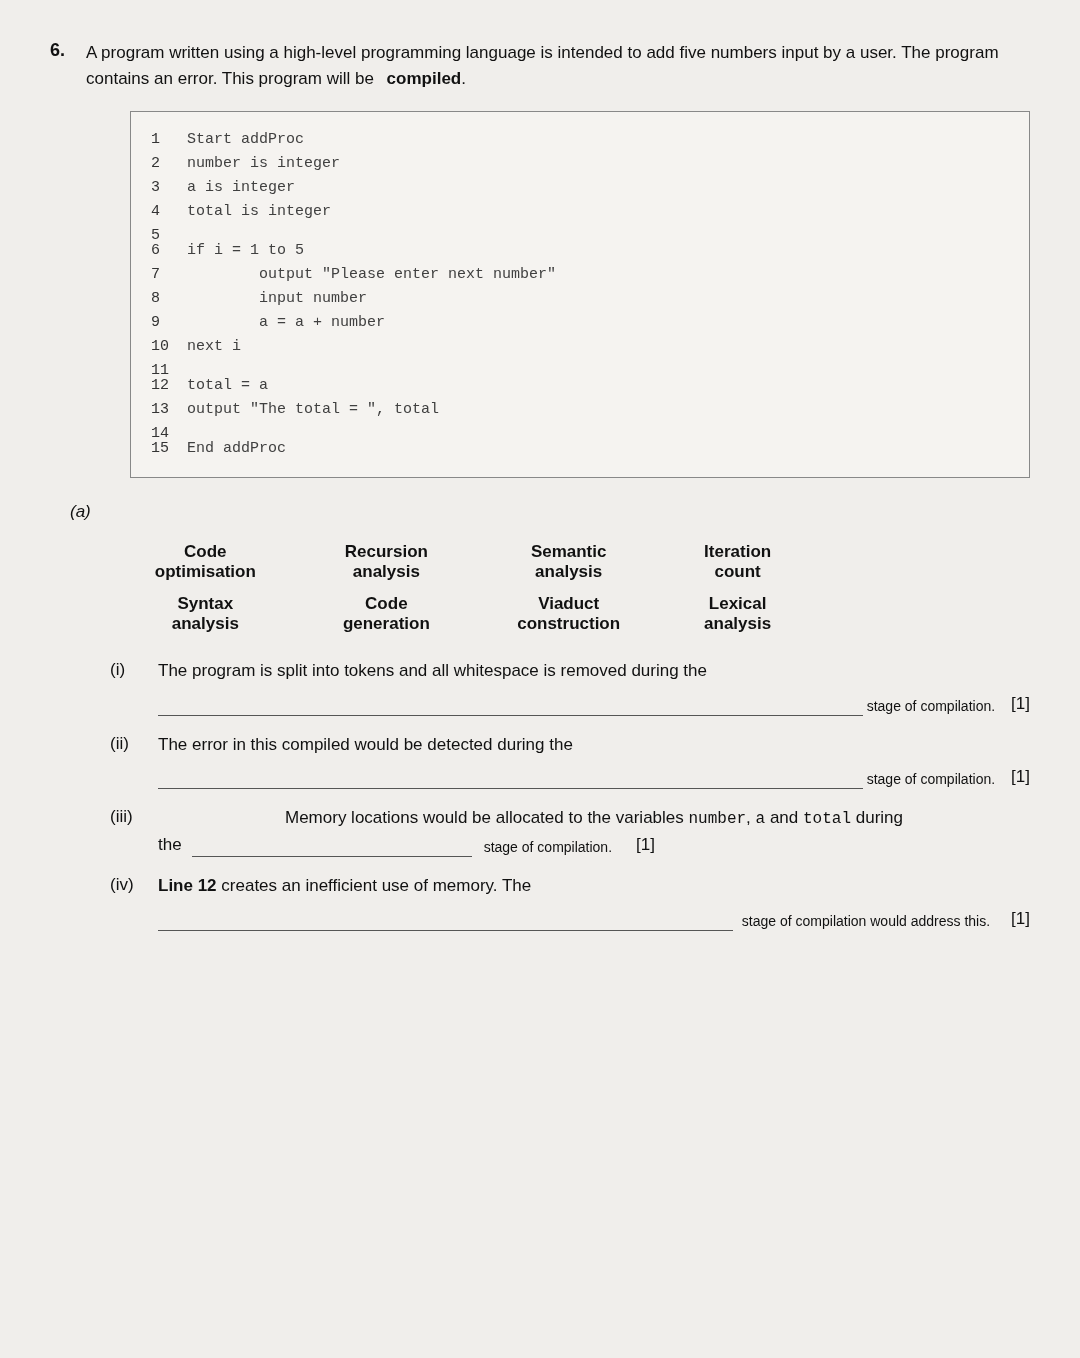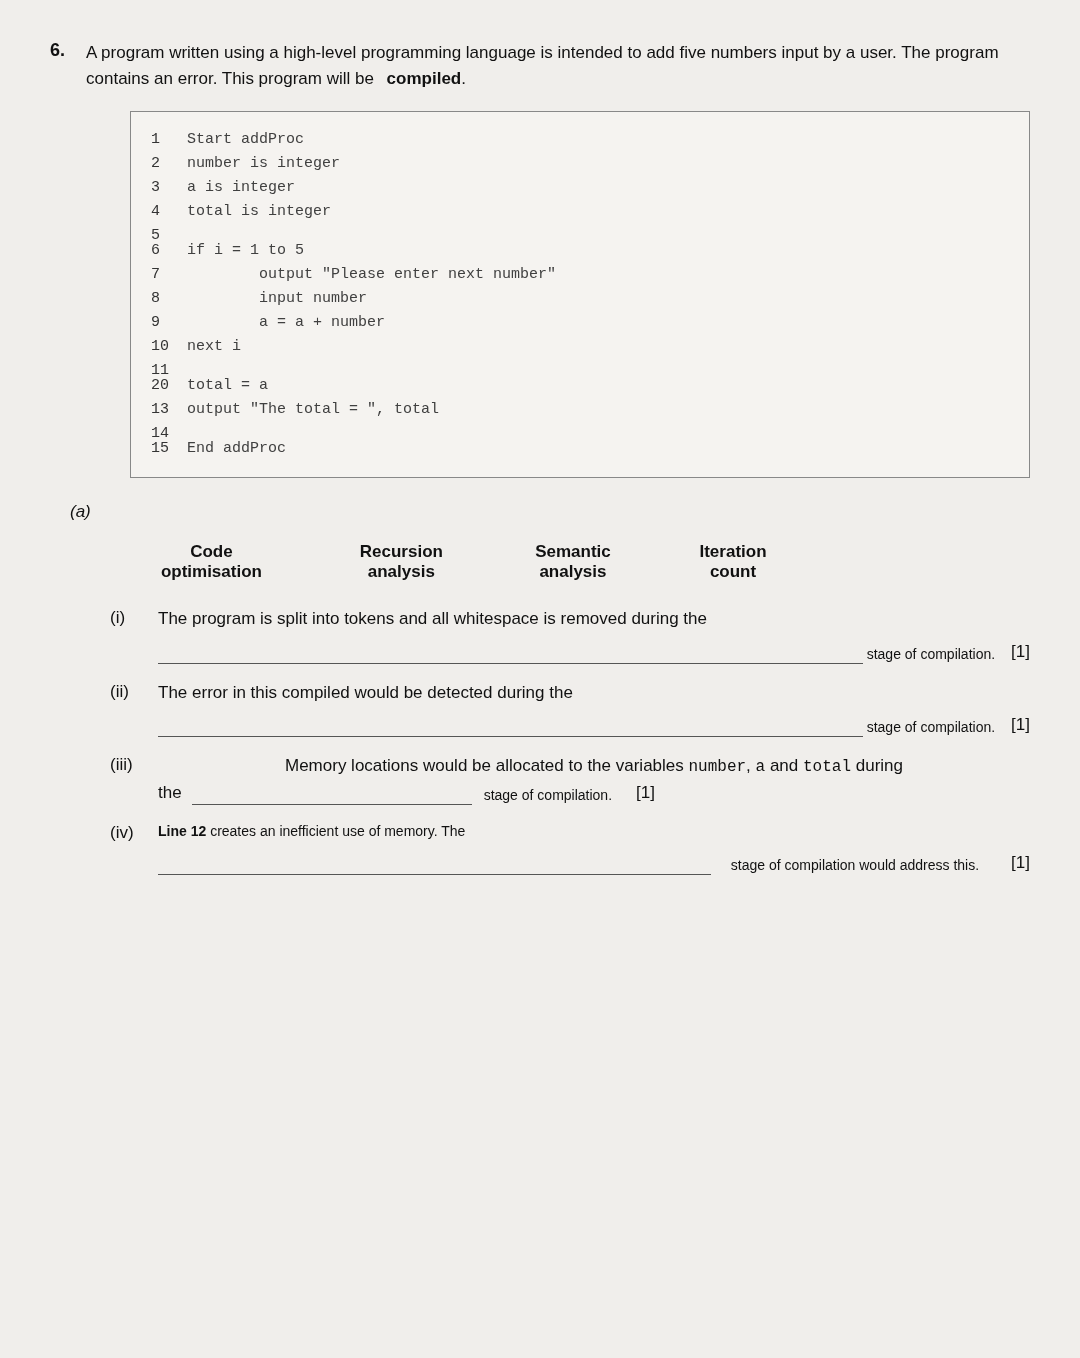--- a/index.html
+++ b/index.html
@@ -183,30 +183,30 @@
 
     .answer-line-inline {
       border-bottom: 1px solid #555;
       width: 280px;
       height: 22px;
       display: inline-block;
       margin-right: 4px;
     }
 
     .iv-text {
-      font-size: 14px;
+      font-size: 17px;
       line-height: 1.5;
     }
 
     .iv-answer-row {
       display: flex;
       align-items: flex-end;
       margin-top: 10px;
       margin-left: 48px;
-      gap: 16px;
+      gap: 5px;
     }
   </style>
 </head>
 <body>
 
 <div class="question-header">
   <span class="question-number">6.</span>
   <div class="question-text">
     <span>A program written using a high-level programming language is intended to add five numbers input by a user. The program contains an error. This program will be </span><strong>compiled</strong><span>.</span>
   </div>
@@ -249,21 +249,21 @@
     <span class="code-text">&nbsp;&nbsp;&nbsp;&nbsp;&nbsp;&nbsp;&nbsp;&nbsp;a = a + number</span>
   </div>
   <div class="code-line">
     <span class="line-num">10</span>
     <span class="code-text">next i</span>
   </div>
   <div class="blank-line">
     <span class="line-num">11</span>
   </div>
   <div class="code-line">
-    <span class="line-num">20</span>
+    <span class="line-num">12</span>
     <span class="code-text">total = a</span>
   </div>
   <div class="code-line">
     <span class="line-num">13</span>
     <span class="code-text">output "The total = ", total</span>
   </div>
   <div class="blank-line">
     <span class="line-num">14</span>
   </div>
   <div class="code-line">
@@ -277,20 +277,26 @@
 </div>
 
 <table class="terms-table">
   <tbody>
       <tr>
     <td>Code<br>optimisation</td>
     <td>Recursion<br>analysis</td>
     <td>Semantic<br>analysis</td>
     <td>Iteration<br>count</td>
   </tr>
+  <tr>
+    <td>Syntax<br>analysis</td>
+    <td>Code<br>generation</td>
+    <td>Viaduct<br>construction</td>
+    <td>Lexical<br>analysis</td>
+  </tr>
 </tbody>
   </table>
 
 <div class="sub-question">
   <div class="sub-question-row">
     <span class="sub-q-label">(i)</span>
     <span class="sub-q-text">The program is split into tokens and all whitespace is removed during the</span>
   </div>
   <div class="answer-line-row">
     <div class="answer-line"></div>

